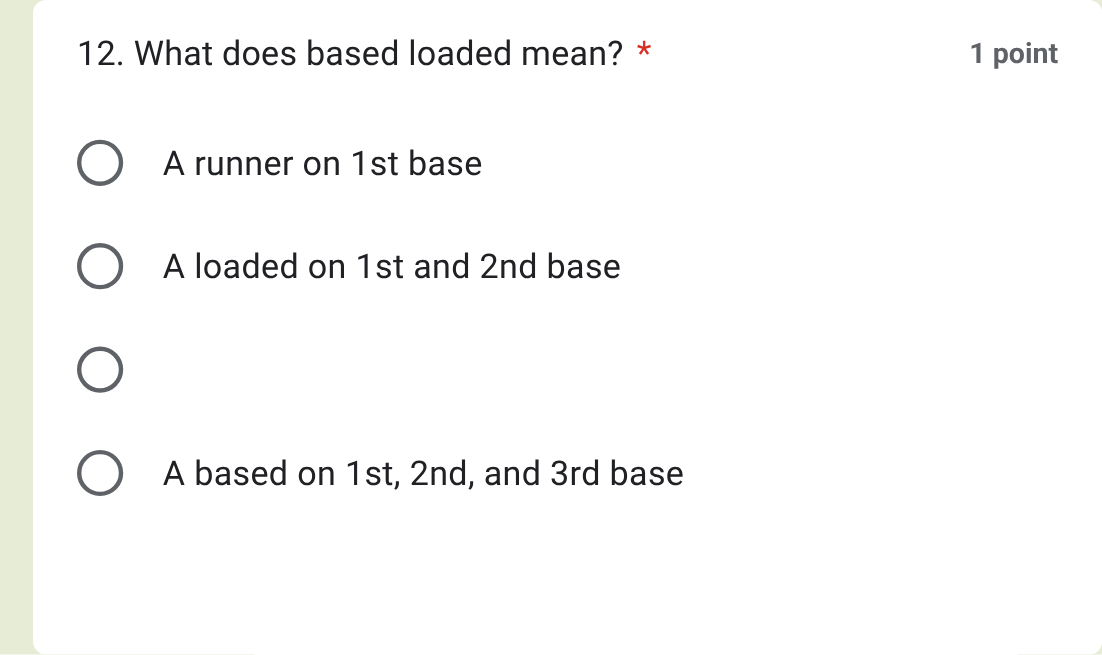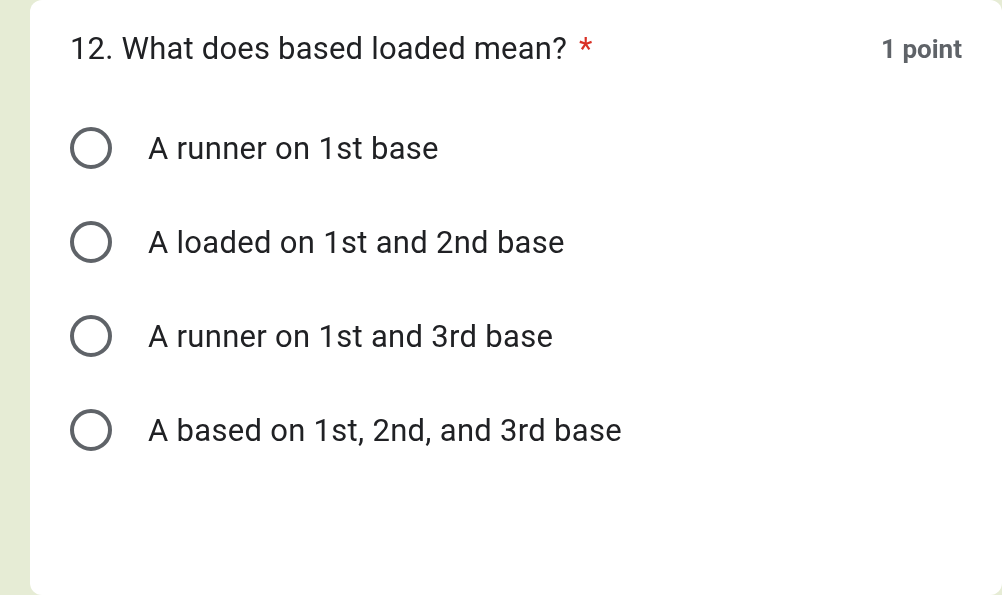--- a/index.html
+++ b/index.html
@@ -89,20 +89,19 @@
     <label class="option">
       <span class="radio"></span>
       <span class="option-label">A runner on 1st base</span>
     </label>
     <label class="option">
       <span class="radio"></span>
       <span class="option-label">A loaded on 1st and 2nd base</span>
     </label>
     <label class="option">
       <span class="radio"></span>
-      <span class="option-label">A runner on 1st and 3rd base</span>
     </label>
     <label class="option">
       <span class="radio"></span>
       <span class="option-label">A based on 1st, 2nd, and 3rd base</span>
     </label>
   </div>
 </div>
 
 </body></html>

